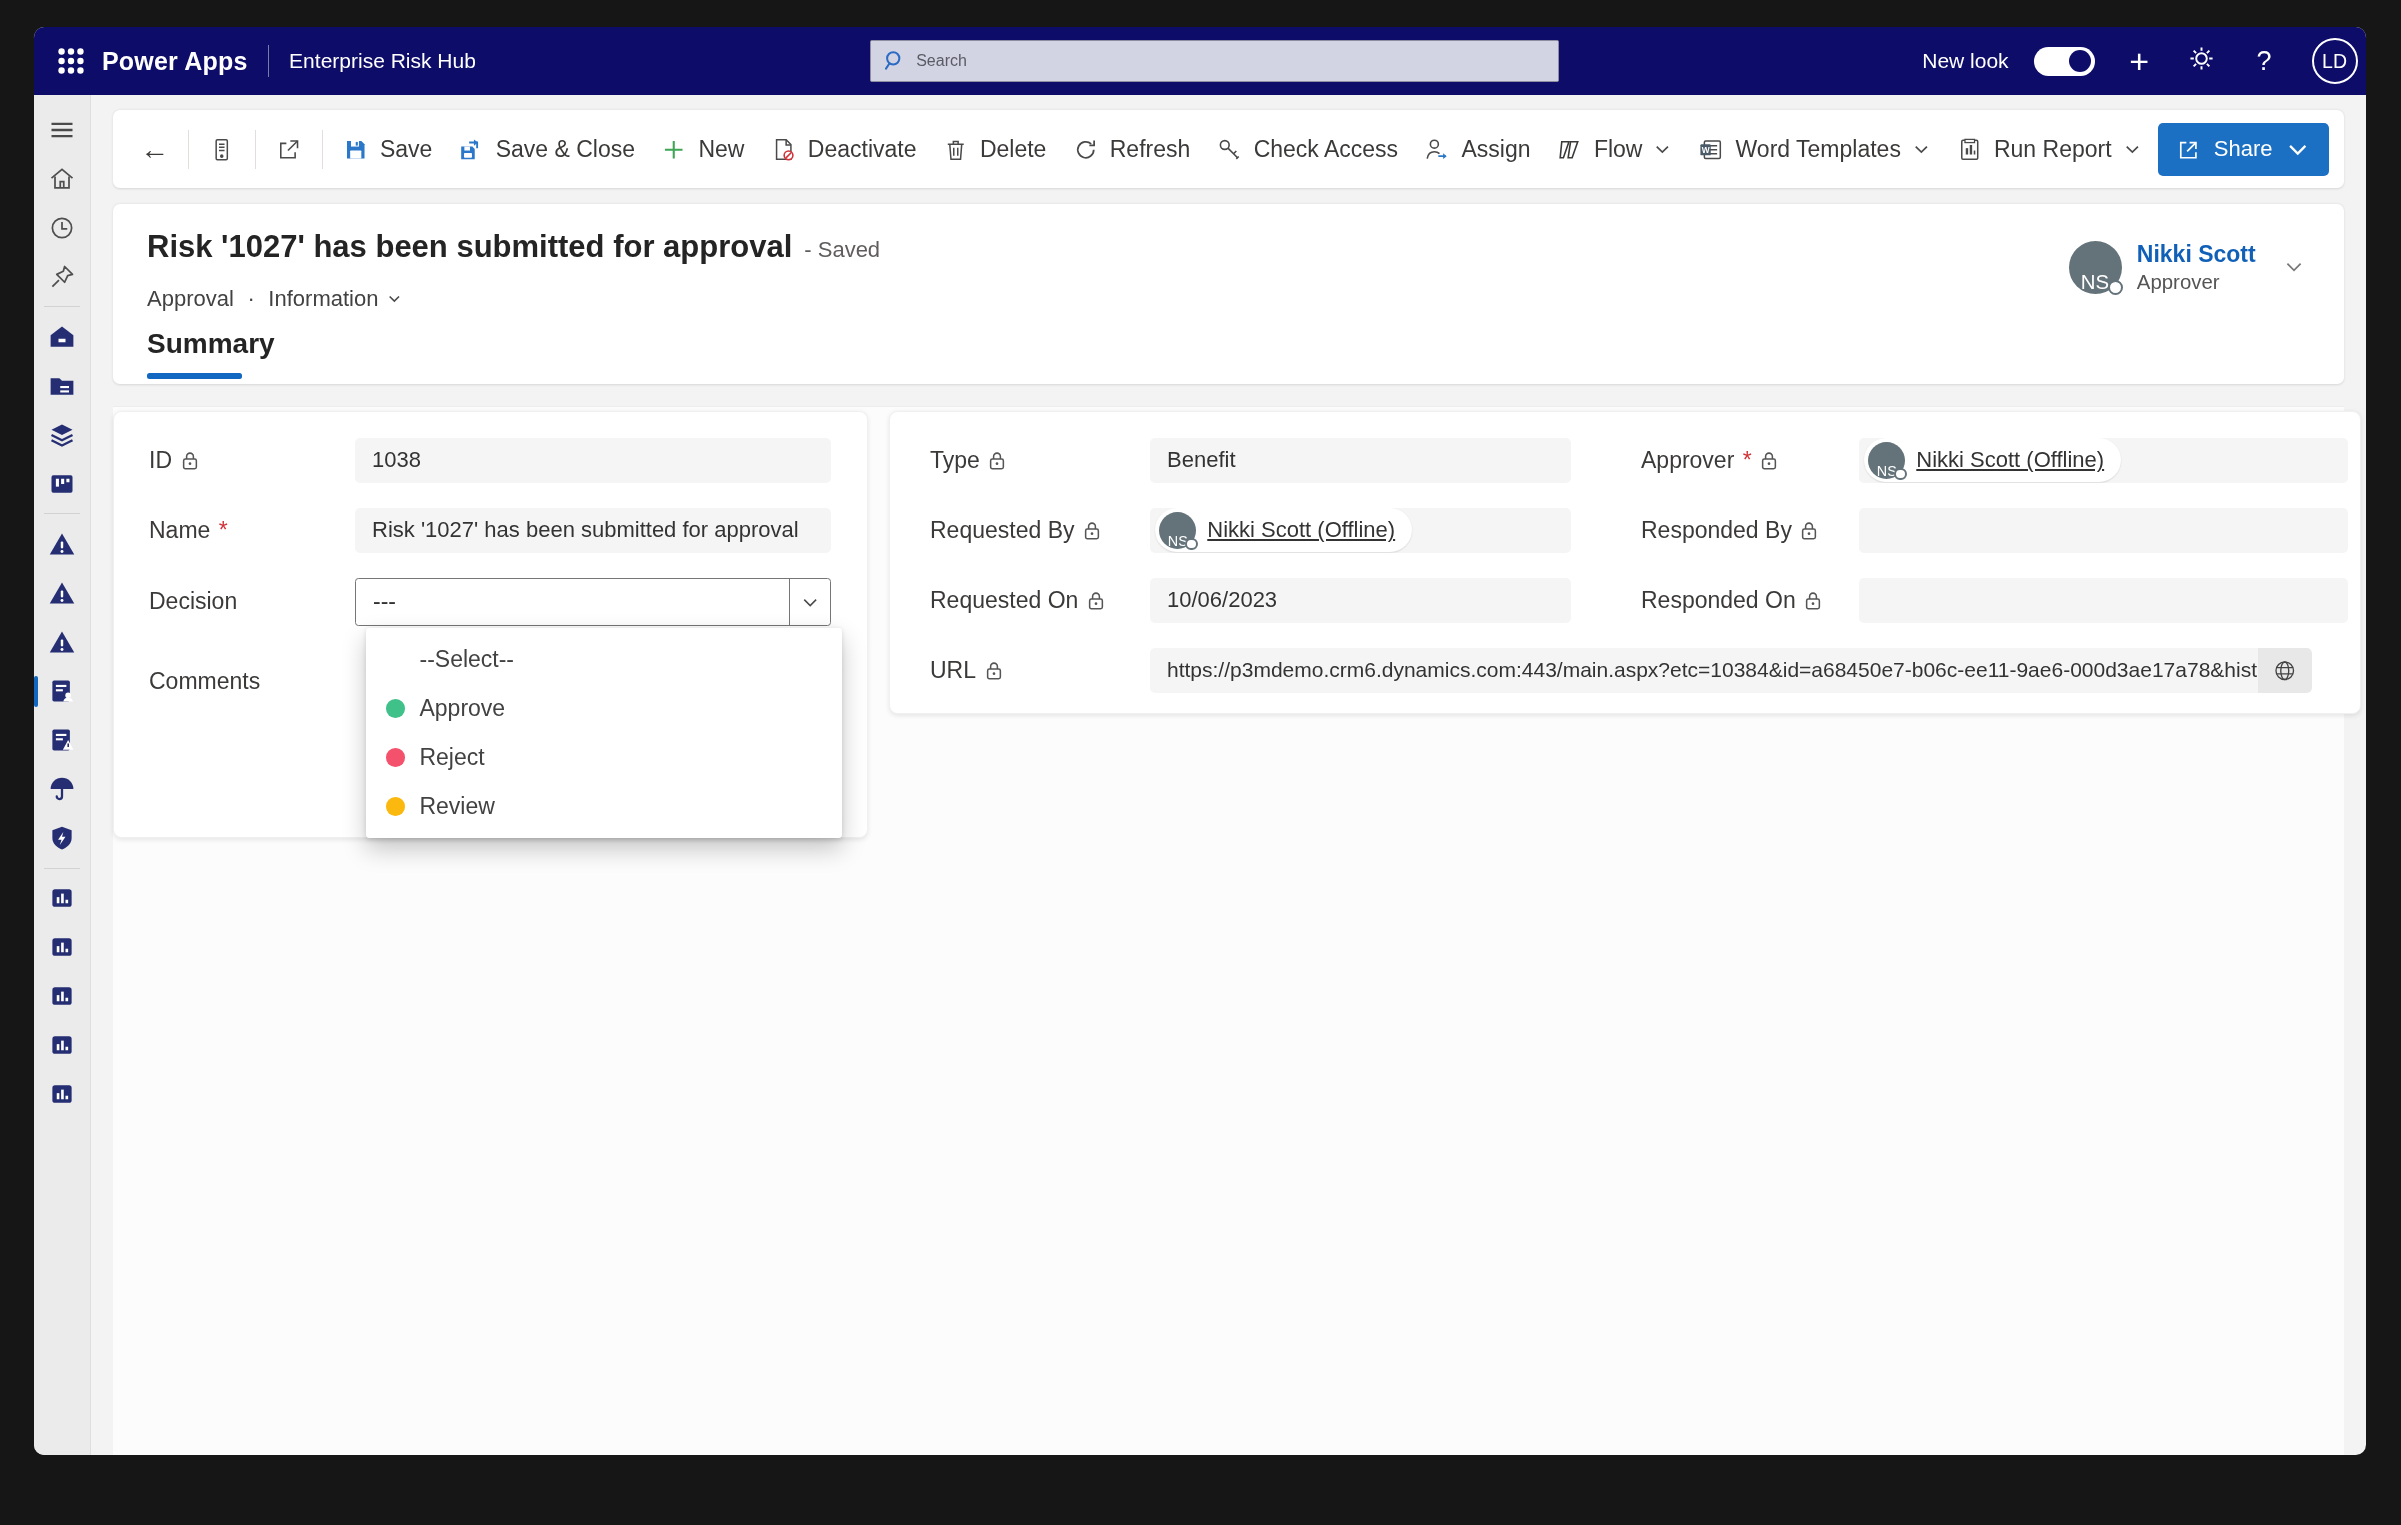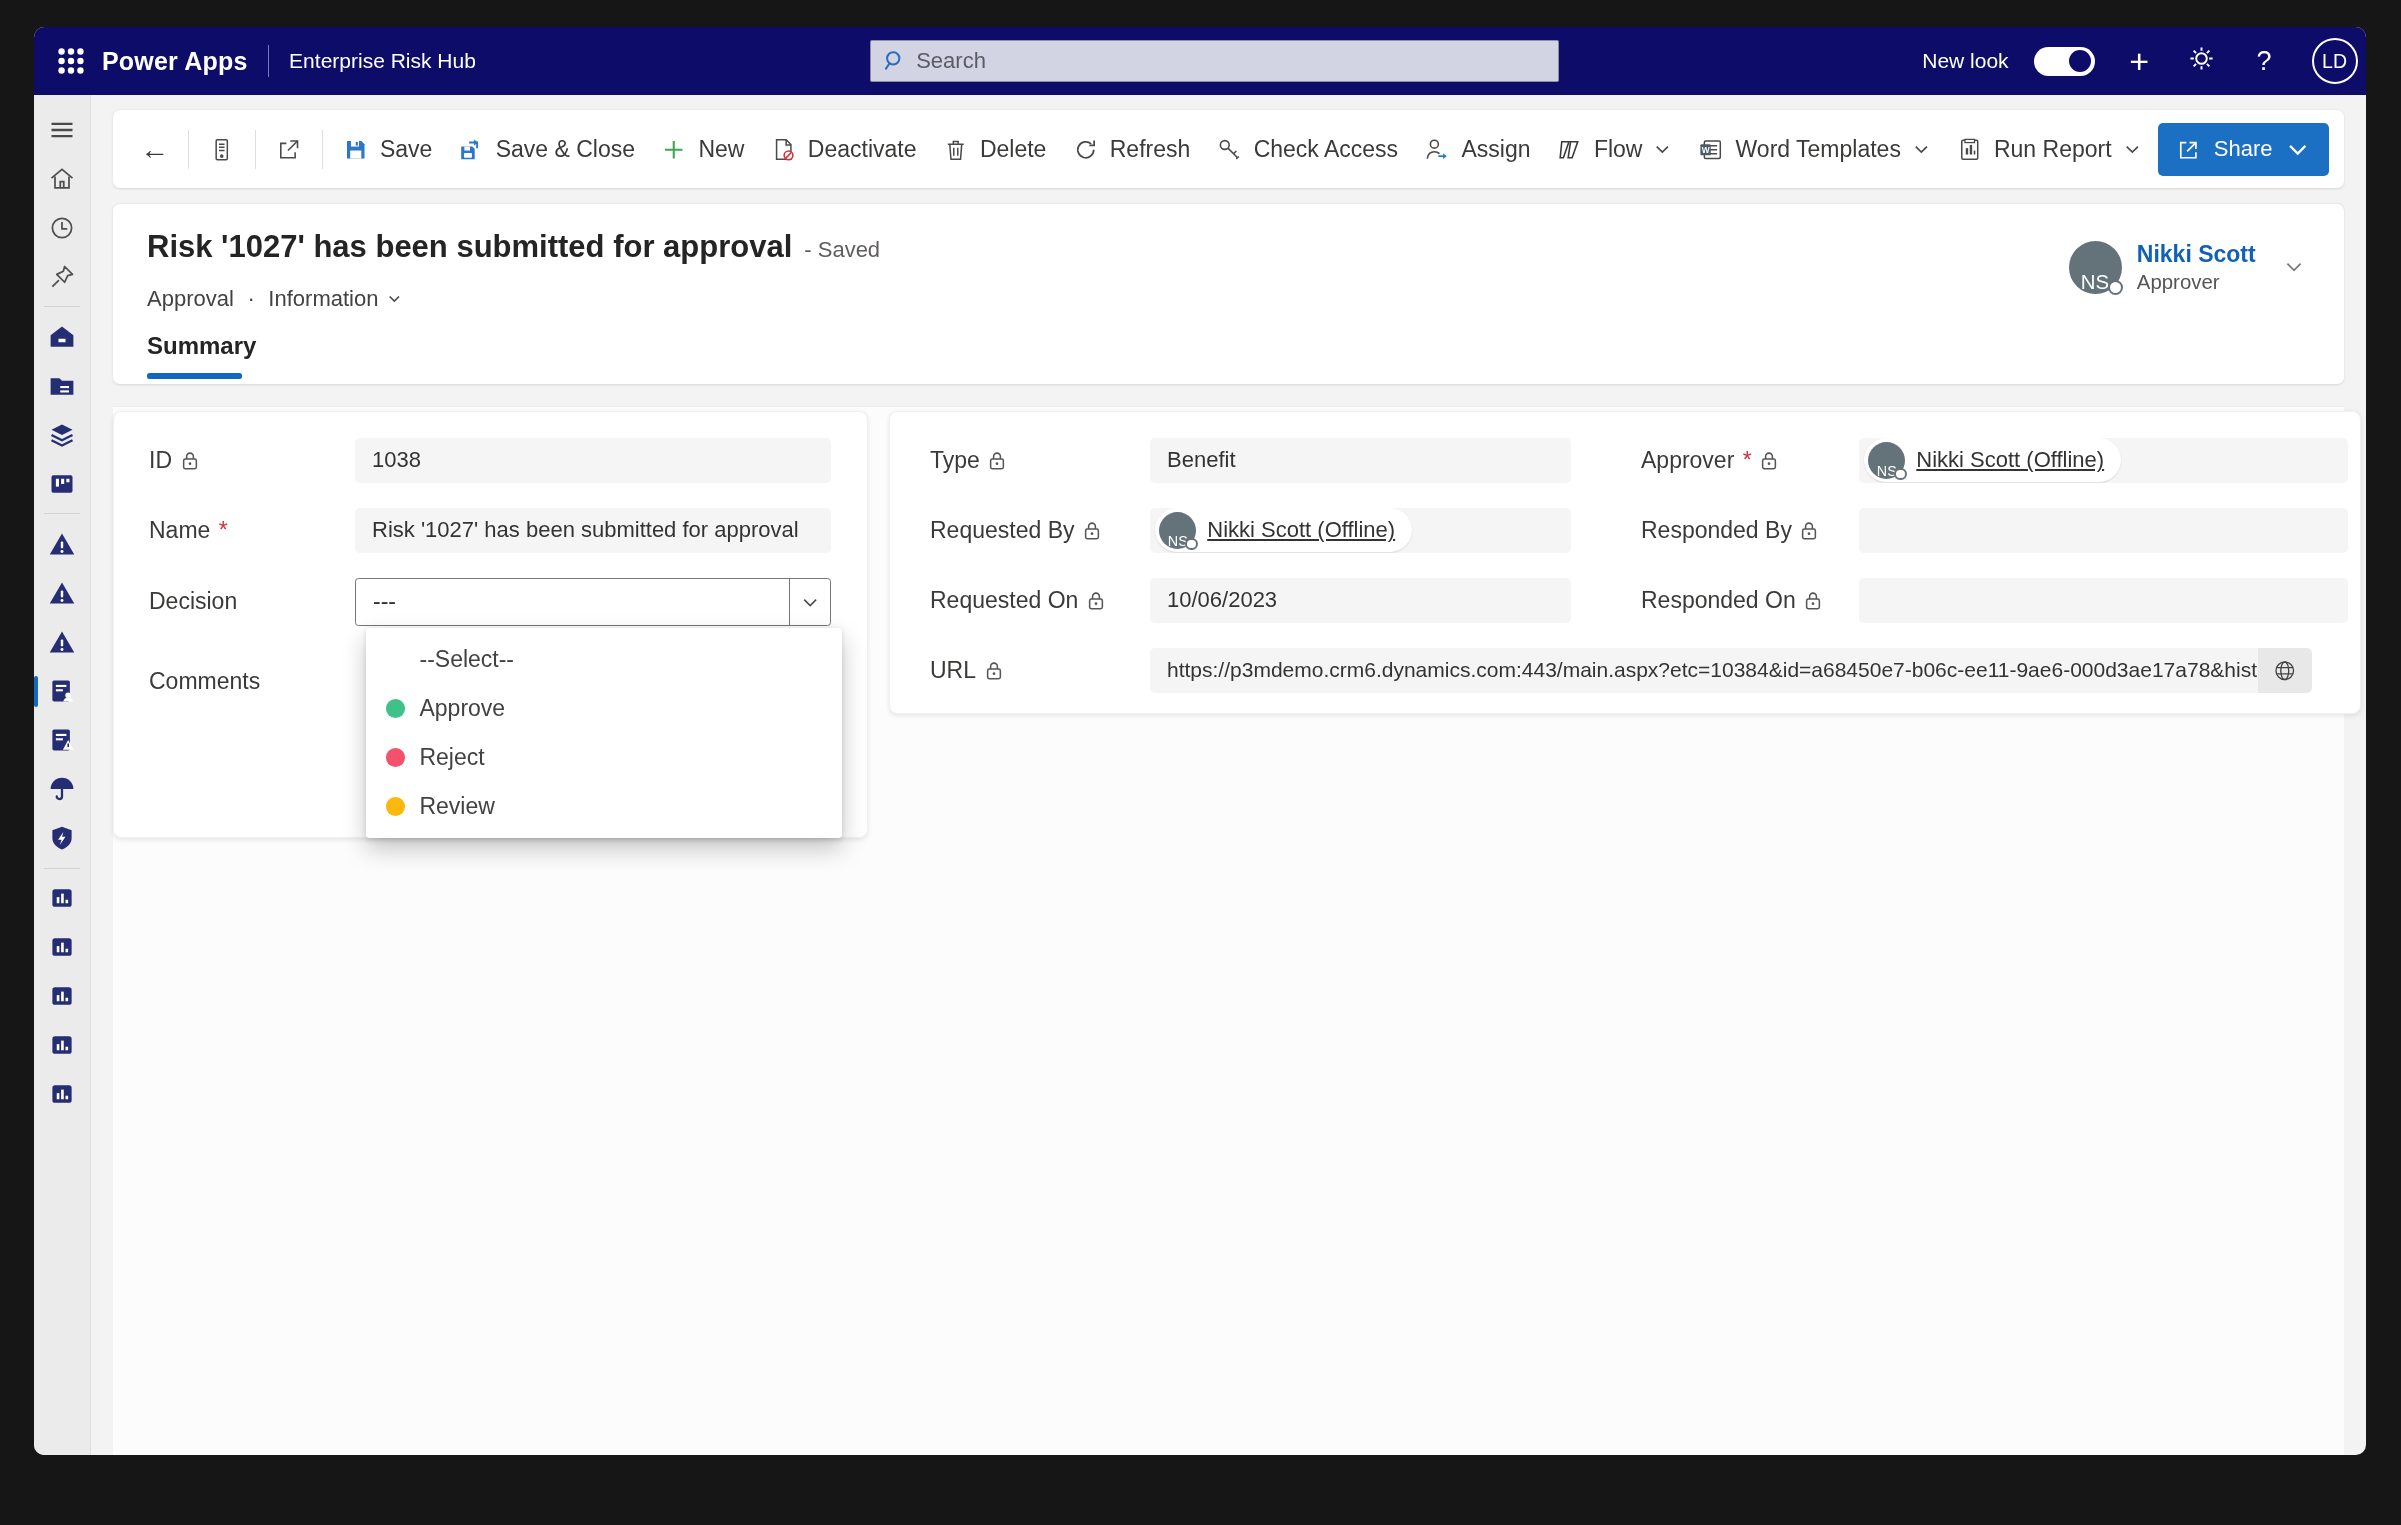--- a/index.html
+++ b/index.html
@@ -10,21 +10,21 @@
          border-radius:10.2px; overflow:hidden; background:#f3f3f3; display:flex; flex-direction:column; }
 
   
   .top-header { position:relative; height:68px; flex:none; background:#0d0d69; display:flex; align-items:center; padding:0 20.4px; color:#fff; }
   .waffle { width:34px; height:34px; display:flex; align-items:center; justify-content:center; cursor:pointer; }
   .brand { font-size:25px; font-weight:bold; margin-left:13.6px; letter-spacing:0.2px; }
   .hdr-divider { width:0.8px; height:32px; background:rgba(255,255,255,.45); margin:0 20.4px; }
   .appname { font-size:21px; }
   .search-box { position:absolute; left:836px; top:12.7px; width:689px; height:42px; background:#d2d3e3;
                 border:0.8px solid #8e8ea0; border-radius:1.7px; display:flex; align-items:center; padding:0 12px; gap:10.2px; }
-  .search-box input { flex:1; border:none; outline:none; background:transparent; font-size:22px; color:#3c3d45; font-family:inherit; }
+  .search-box input { flex:1; border:none; outline:none; background:transparent; font-size:16px; color:#3c3d45; font-family:inherit; }
   .search-box input::placeholder { color:#5a5b64; opacity:1; }
   .hdr-right { position:absolute; right:8.5px; top:0; height:68px; display:flex; align-items:center; gap:25.5px; }
   .newlook-label { font-size:21px; }
   .toggle { width:61px; height:29px; border-radius:14.4px; background:#ffffff; position:relative; cursor:pointer; }
   .toggle .knob { position:absolute; right:4.2px; top:3.4px; width:22px; height:22px; border-radius:50%; background:#0d0d69; }
   .hdr-icon { font-size:29px; color:#fff; width:37px; text-align:center; cursor:pointer; line-height:1; }
   .hdr-icon.plus { font-size:34px; font-weight:300; }
   .hdr-avatar { width:46px; height:46px; border:2.1px solid #fff; border-radius:50%; display:flex; align-items:center; justify-content:center;
                 font-size:19.5px; color:#fff; cursor:pointer; margin-left:3.4px; }
 
@@ -54,21 +54,21 @@
   .share-btn svg { width:25.5px; height:25.5px; }
 
   
   .title-card { margin-top:15.3px; height:180px; flex:none; background:#fff; border-radius:6.8px; box-shadow:0 0.8px 2.5px rgba(0,0,0,.12); position:relative; }
   .rtitle { position:absolute; left:34px; top:25.5px; font-size:31px; font-weight:bold; color:#242424; }
   .rtitle .saved { font-size:22px; font-weight:normal; color:#605e5c; margin-left:12px; }
   .bcrumb { position:absolute; left:34px; top:82px; display:flex; align-items:center; gap:13.6px; font-size:22px; color:#424242; }
   .bcrumb .formsel { display:flex; align-items:center; gap:6.8px; cursor:pointer; }
   .bcrumb svg { width:18.7px; height:18.7px; }
   .tab-row { position:absolute; left:34px; bottom:0; }
-  .tab-label { font-size:24px; font-weight:bold; color:#242424; padding-bottom:13.6px; cursor:pointer; }
+  .tab-label { font-size:28px; font-weight:bold; color:#242424; padding-bottom:13.6px; cursor:pointer; }
   .tab-underline { width:95px; height:5.1px; border-radius:2.5px; background:#1267c1; margin-bottom:5.1px; }
   .hdr-contact { position:absolute; right:39px; top:37px; display:flex; align-items:center; gap:15.3px; cursor:pointer; }
   .hdr-contact .nm { font-size:23px; font-weight:bold; color:#1160b7; }
   .hdr-contact .rl { font-size:20.4px; color:#555; margin-top:3.4px; }
   .hdr-contact svg { width:22px; height:22px; margin-left:12px; }
 
   
   .avatar { position:relative; border-radius:50%; background:#64727a; color:#fff; display:flex; align-items:flex-end; justify-content:center; flex:none; }
   .avatar .status { position:absolute; right:-1.7px; bottom:-1.7px; background:#fff; border:2.1px solid #64727a; border-radius:50%; }
   .avatar.big { width:53px; height:53px; font-size:20.4px; }

